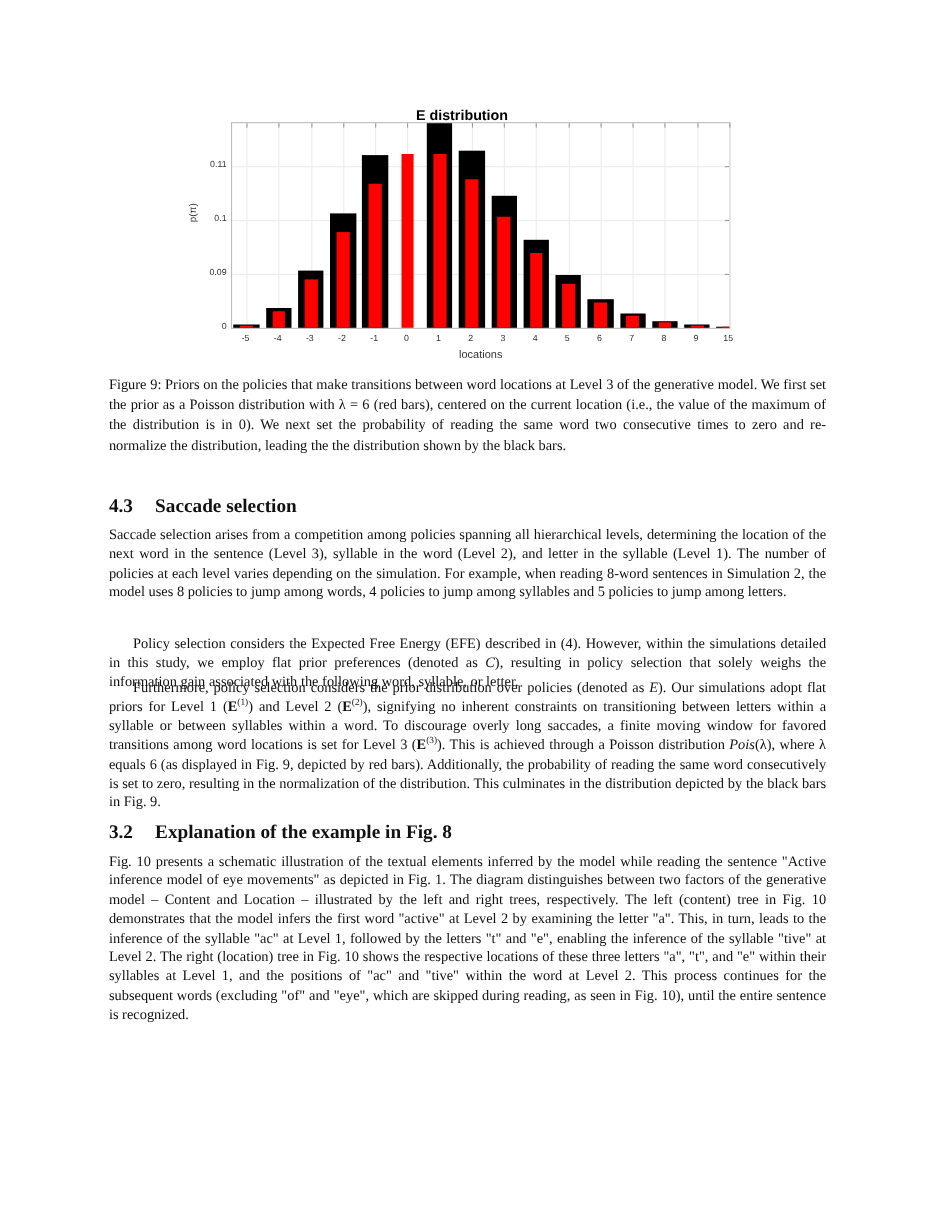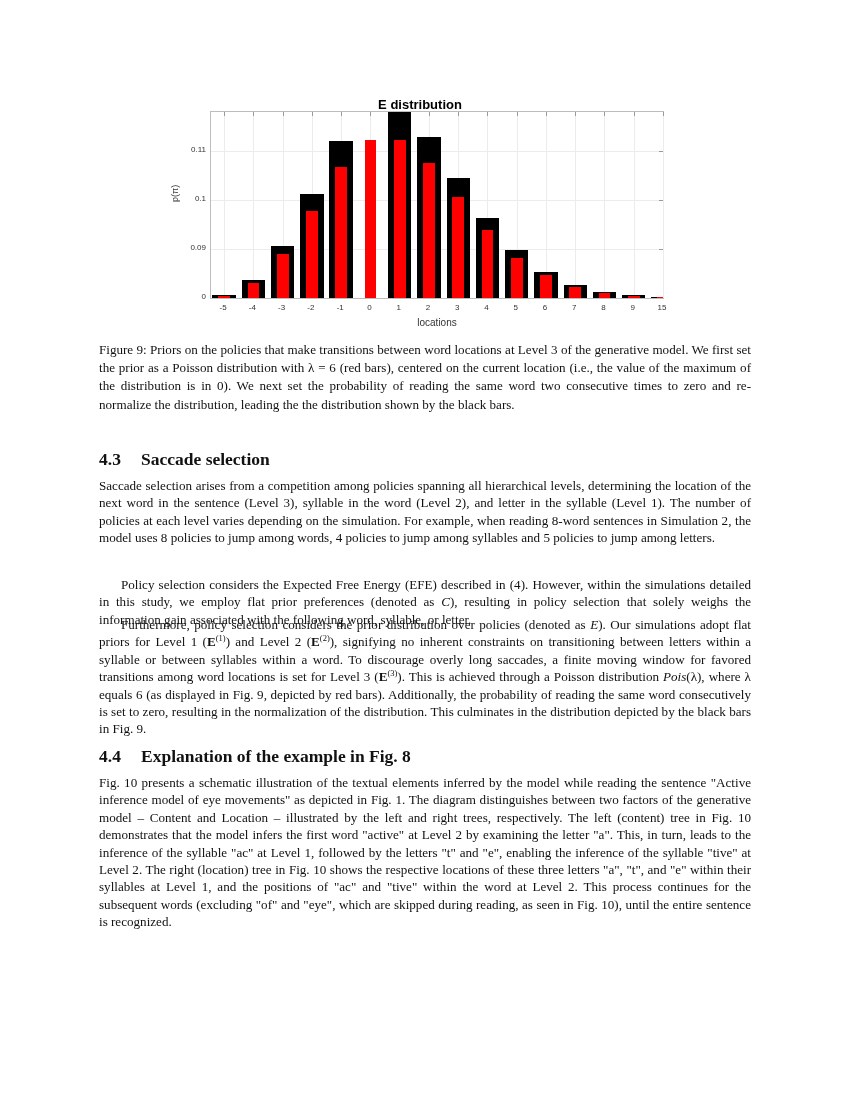--- a/index.html
+++ b/index.html
@@ -152,17 +152,17 @@
   </div>
 
   <div class="section-heading" style="top:449px;">
     <span class="num">4.3</span><span>Saccade selection</span>
   </div>
   <div class="para" style="top:477px;">Saccade selection arises from a competition among policies spanning all hierarchical levels, determining the location of the next word in the sentence (Level 3), syllable in the word (Level 2), and letter in the syllable (Level 1). The number of policies at each level varies depending on the simulation. For example, when reading 8-word sentences in Simulation 2, the model uses 8 policies to jump among words, 4 policies to jump among syllables and 5 policies to jump among letters.</div>
   <div class="para indent" style="top:576px;">Policy selection considers the Expected Free Energy (EFE) described in (4). However, within the simulations detailed in this study, we employ flat prior preferences (denoted as <span class="math-i">C</span>), resulting in policy selection that solely weighs the information gain associated with the following word, syllable, or letter.</div>
   <div class="para indent" style="top:616px;" id="para-efe">Furthermore, policy selection considers the prior distribution over policies (denoted as <span class="math-i">E</span>). Our simulations adopt flat priors for Level 1 (<span class="math-b">E</span><sup>(1)</sup>) and Level 2 (<span class="math-b">E</span><sup>(2)</sup>), signifying no inherent constraints on transitioning between letters within a syllable or between syllables within a word. To discourage overly long saccades, a finite moving window for favored transitions among word locations is set for Level 3 (<span class="math-b">E</span><sup>(3)</sup>). This is achieved through a Poisson distribution <span class="math-i">Pois</span>(λ), where λ equals 6 (as displayed in Fig. 9, depicted by red bars). Additionally, the probability of reading the same word consecutively is set to zero, resulting in the normalization of the distribution. This culminates in the distribution depicted by the black bars in Fig. 9.</div>
 
   <div class="section-heading" style="top:746px;">
-    <span class="num">4.4</span><span>Explanation of the example in Fig. 8</span>
+    <span class="num">3.2</span><span>Explanation of the example in Fig. 8</span>
   </div>
   <div class="para" style="top:774px;">Fig. 10 presents a schematic illustration of the textual elements inferred by the model while reading the sentence "Active inference model of eye movements" as depicted in Fig. 1. The diagram distinguishes between two factors of the generative model – Content and Location – illustrated by the left and right trees, respectively. The left (content) tree in Fig. 10 demonstrates that the model infers the first word "active" at Level 2 by examining the letter "a". This, in turn, leads to the inference of the syllable "ac" at Level 1, followed by the letters "t" and "e", enabling the inference of the syllable "tive" at Level 2. The right (location) tree in Fig. 10 shows the respective locations of these three letters "a", "t", and "e" within their syllables at Level 1, and the positions of "ac" and "tive" within the word at Level 2. This process continues for the subsequent words (excluding "of" and "eye", which are skipped during reading, as seen in Fig. 10), until the entire sentence is recognized.</div>
 
 </div>
 
 </body></html>

